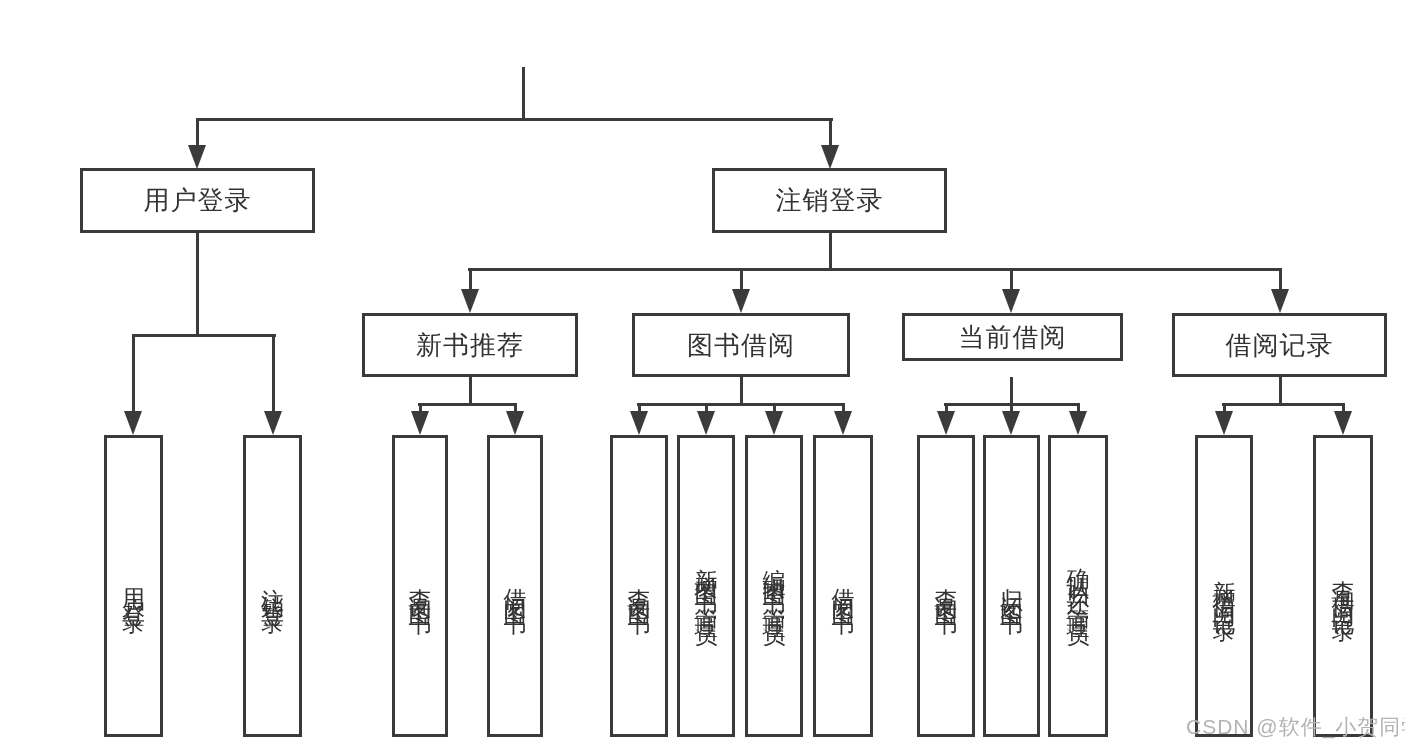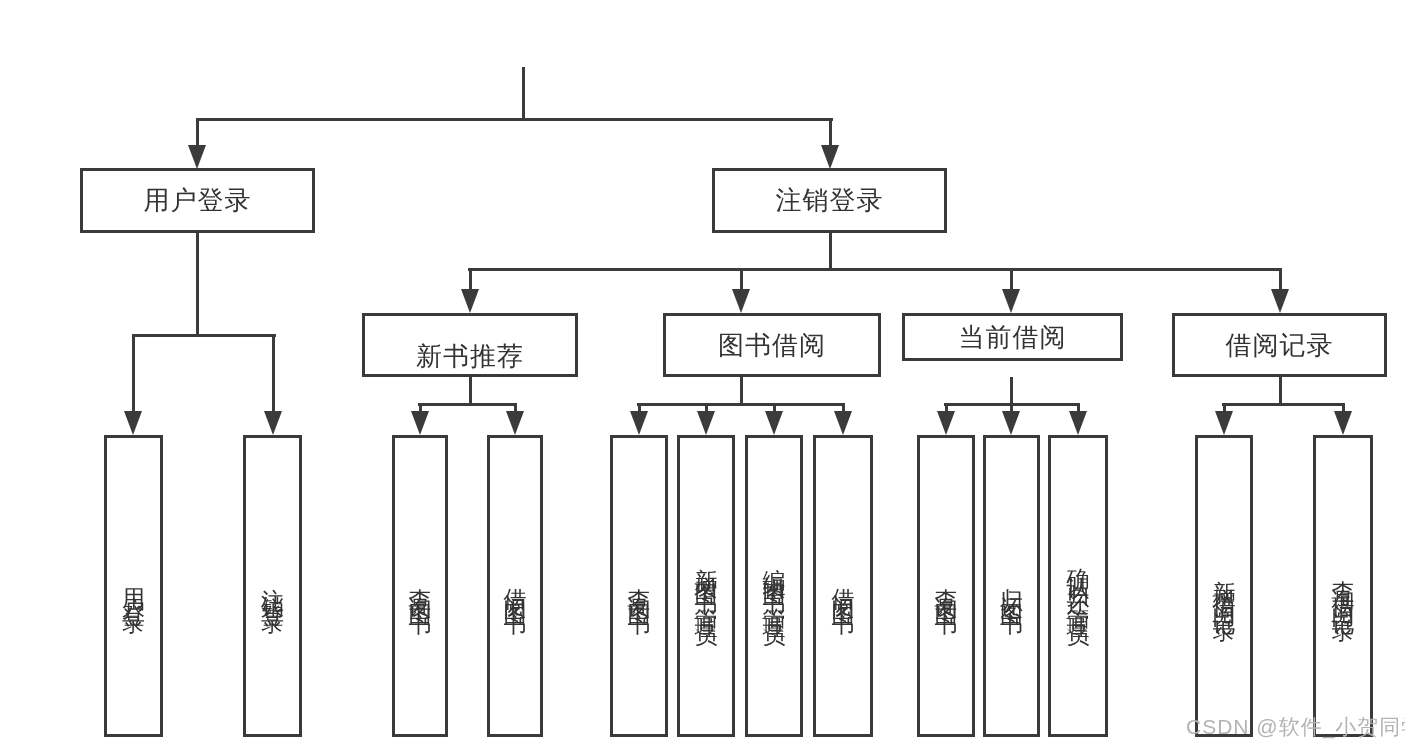--- a/index.html
+++ b/index.html
@@ -87,24 +87,24 @@
   <div class="ar" style="left:1334px;top:411px;"></div>
 
 
   <div class="bx hz" style="left:80px;top:168px;width:235px;height:65px;">
     <span>用户登录</span>
   </div>
   <div class="bx hz" style="left:712px;top:168px;width:235px;height:65px;">
     <span>注销登录</span>
   </div>
 
-  <div class="bx hz" style="left:362px;top:313px;width:216px;height:64px;align-items:flex-end;">
+  <div class="bx hz" style="left:362px;top:313px;width:216px;height:64px;">
     <span>新书推荐</span>
   </div>
-  <div class="bx hz" style="left:663px;top:313px;width:218px;height:64px;">
+  <div class="bx hz" style="left:632px;top:313px;width:218px;height:64px;">
     <span>图书借阅</span>
   </div>
   <div class="bx hz" style="left:902px;top:313px;width:221px;height:48px;">
     <span>当前借阅</span>
   </div>
   <div class="bx hz" style="left:1172px;top:313px;width:215px;height:64px;">
     <span>借阅记录</span>
   </div>
 
   <div class="bx vt" style="left:104px;top:435px;width:59px;height:302px;">

